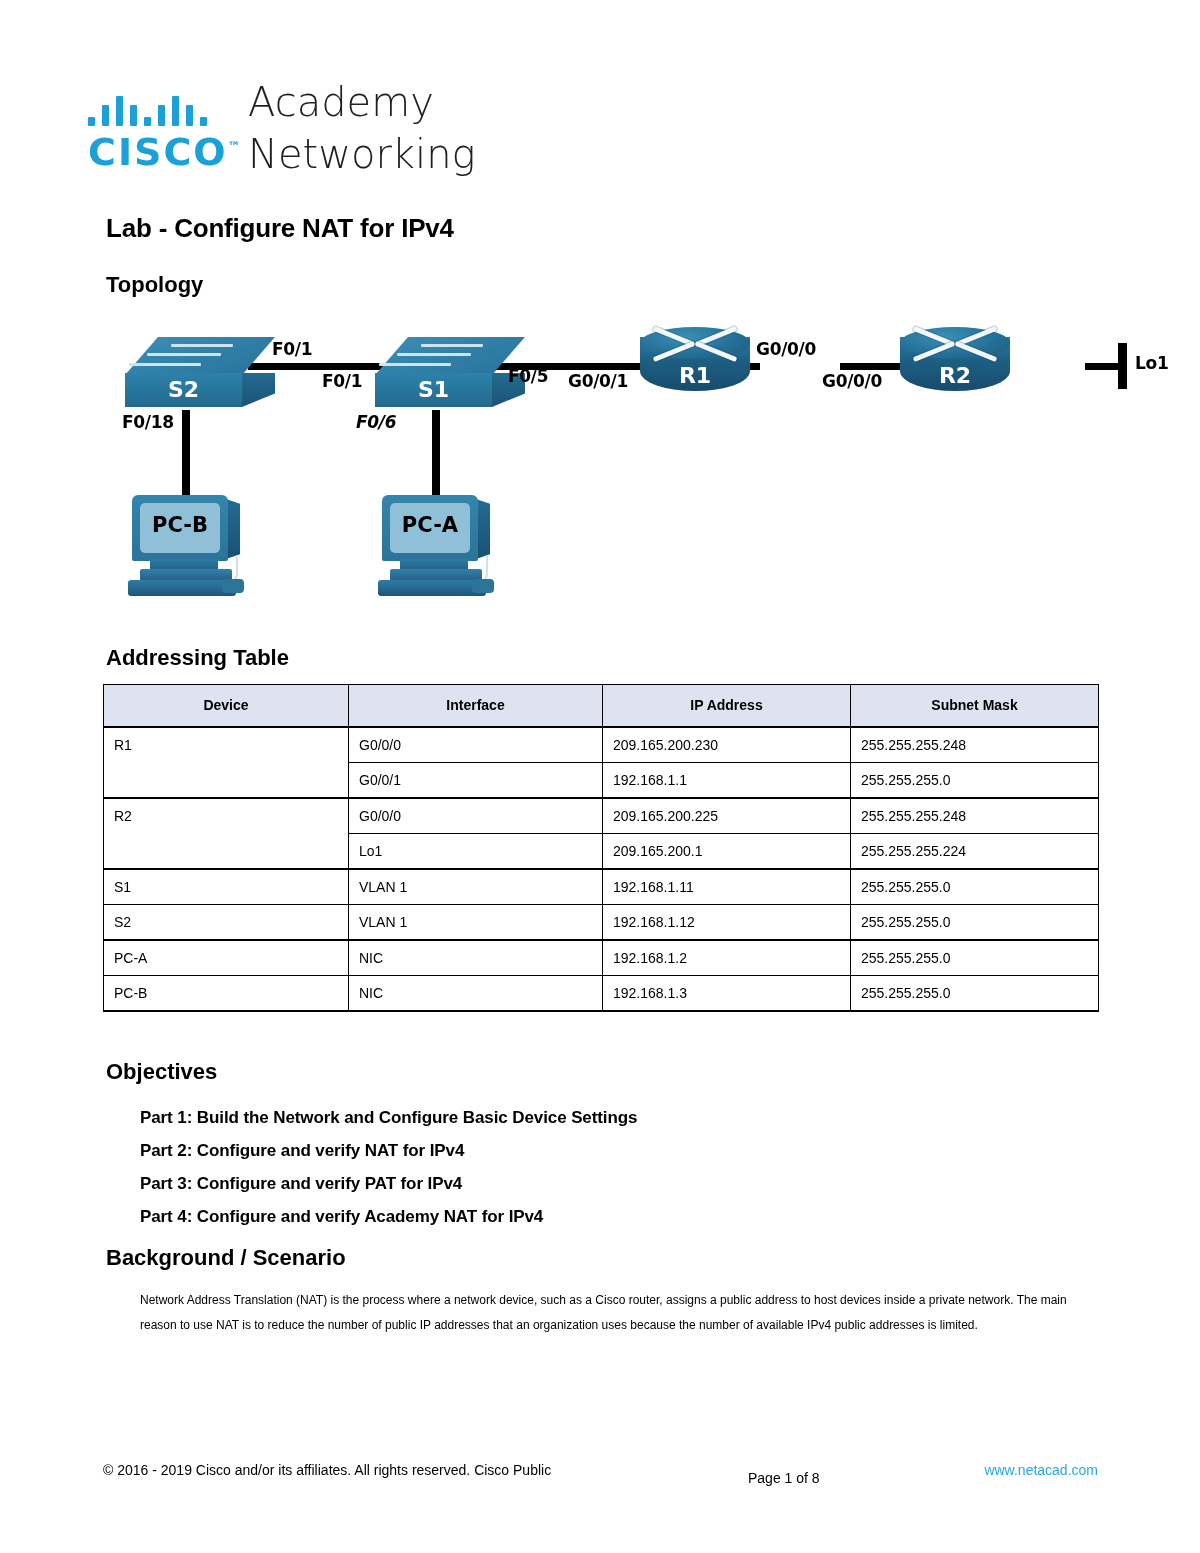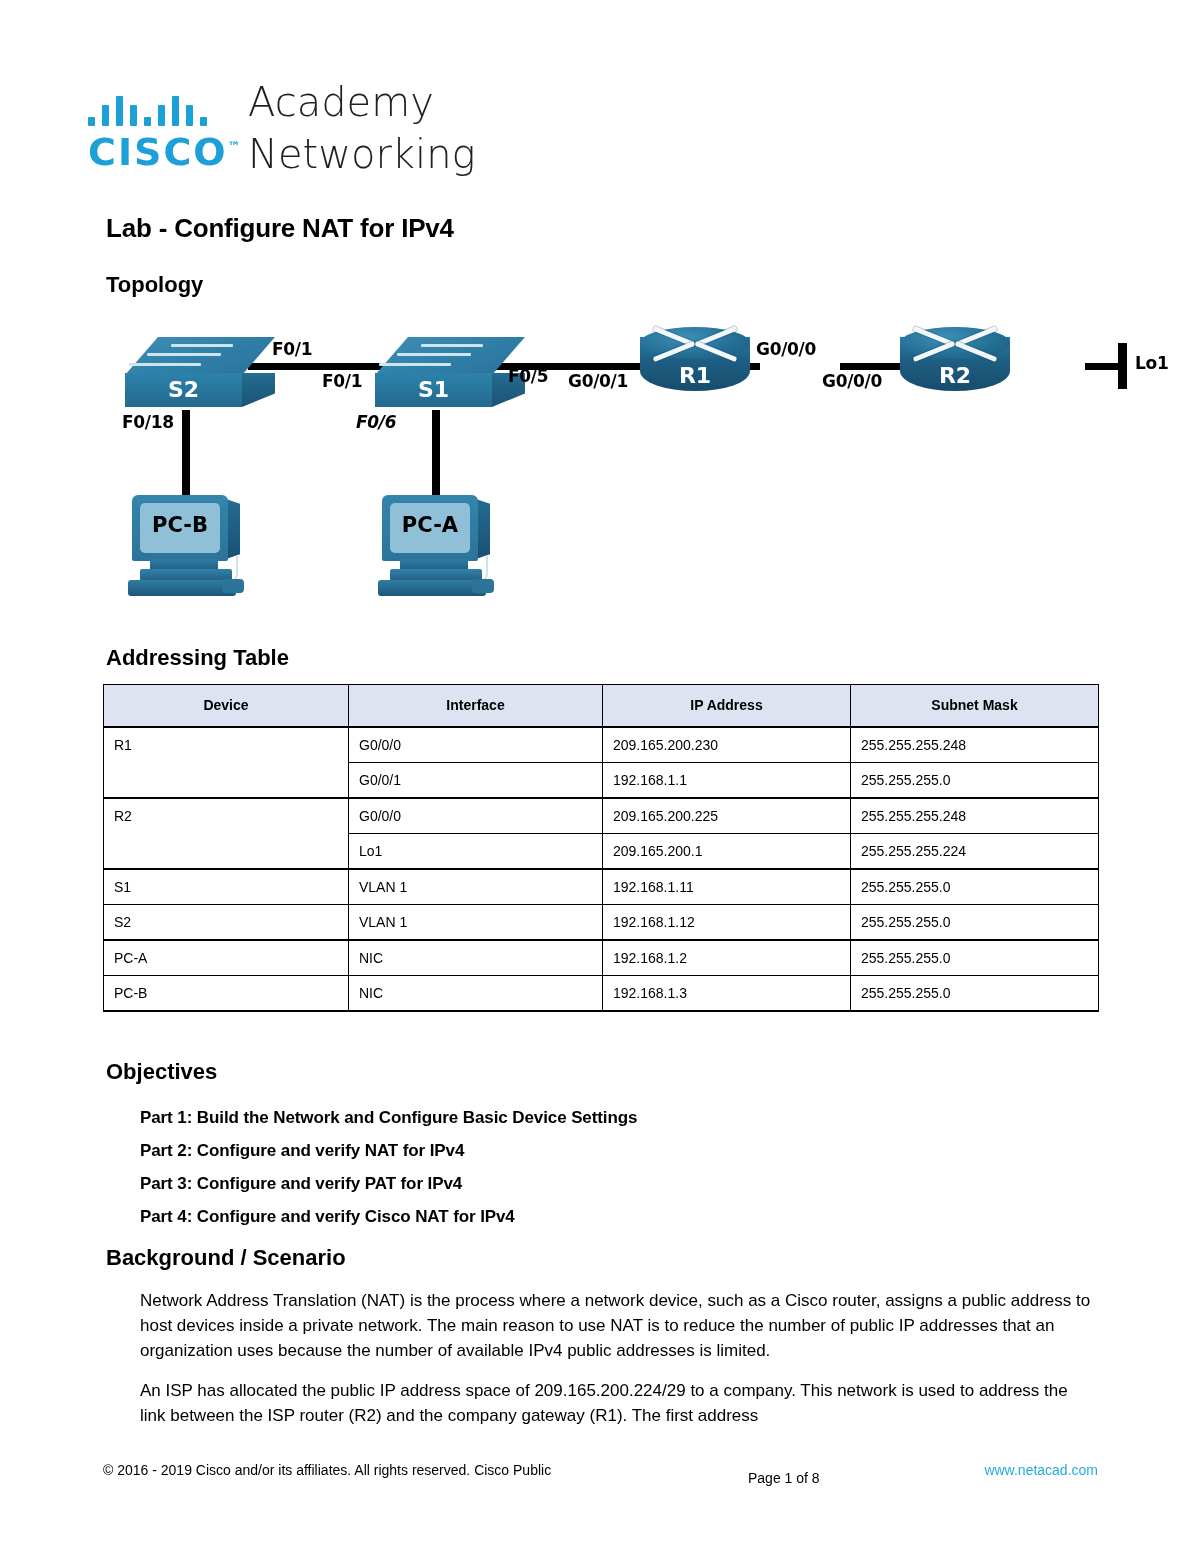--- a/index.html
+++ b/index.html
@@ -249,21 +249,21 @@
   }
 
   
   .paras {
     position: absolute;
     left: 140px;
     top: 1288px;
     width: 955px;
   }
   .para {
-    font-size: 17px;
+    font-size: 12px;
     line-height: 25px;
     margin-bottom: 15px;
     text-align: left;
   }
 
   
   .footer {
     position: absolute;
     left: 103px;
     top: 1462px;
@@ -464,26 +464,25 @@
       <td>255.255.255.0</td>
     </tr>
   </tbody>
 </table>
 
 <div class="h2" id="h-objectives">Objectives</div>
 <div class="obj-list">
   <div class="obj-item">Part 1: Build the Network and Configure Basic Device Settings</div>
   <div class="obj-item">Part 2: Configure and verify NAT for IPv4</div>
   <div class="obj-item">Part 3: Configure and verify PAT for IPv4</div>
-  <div class="obj-item">Part 4: Configure and verify Cisco NAT for IPv4</div>
+  <div class="obj-item">Part 4: Configure and verify Academy NAT for IPv4</div>
 </div>
 
 <div class="h2" id="h-background">Background / Scenario</div>
 <div class="paras">
   <div class="para">Network Address Translation (NAT) is the process where a network device, such as a Cisco router, assigns a public address to host devices inside a private network. The main reason to use NAT is to reduce the number of public IP addresses that an organization uses because the number of available IPv4 public addresses is limited.</div>
-  <div class="para">An ISP has allocated the public IP address space of 209.165.200.224/29 to a company. This network is used to address the link between the ISP router (R2) and the company gateway (R1). The first address</div>
 </div>
 
 <div class="footer">
   <div class="copy">© 2016 - 2019 Cisco and/or its affiliates. All rights reserved. Cisco Public</div>
   <div class="page">Page 1 of 8</div>
   <a class="site" href="#" style="text-decoration:none;">www.netacad.com</a>
 </div>
 
 </body></html>

